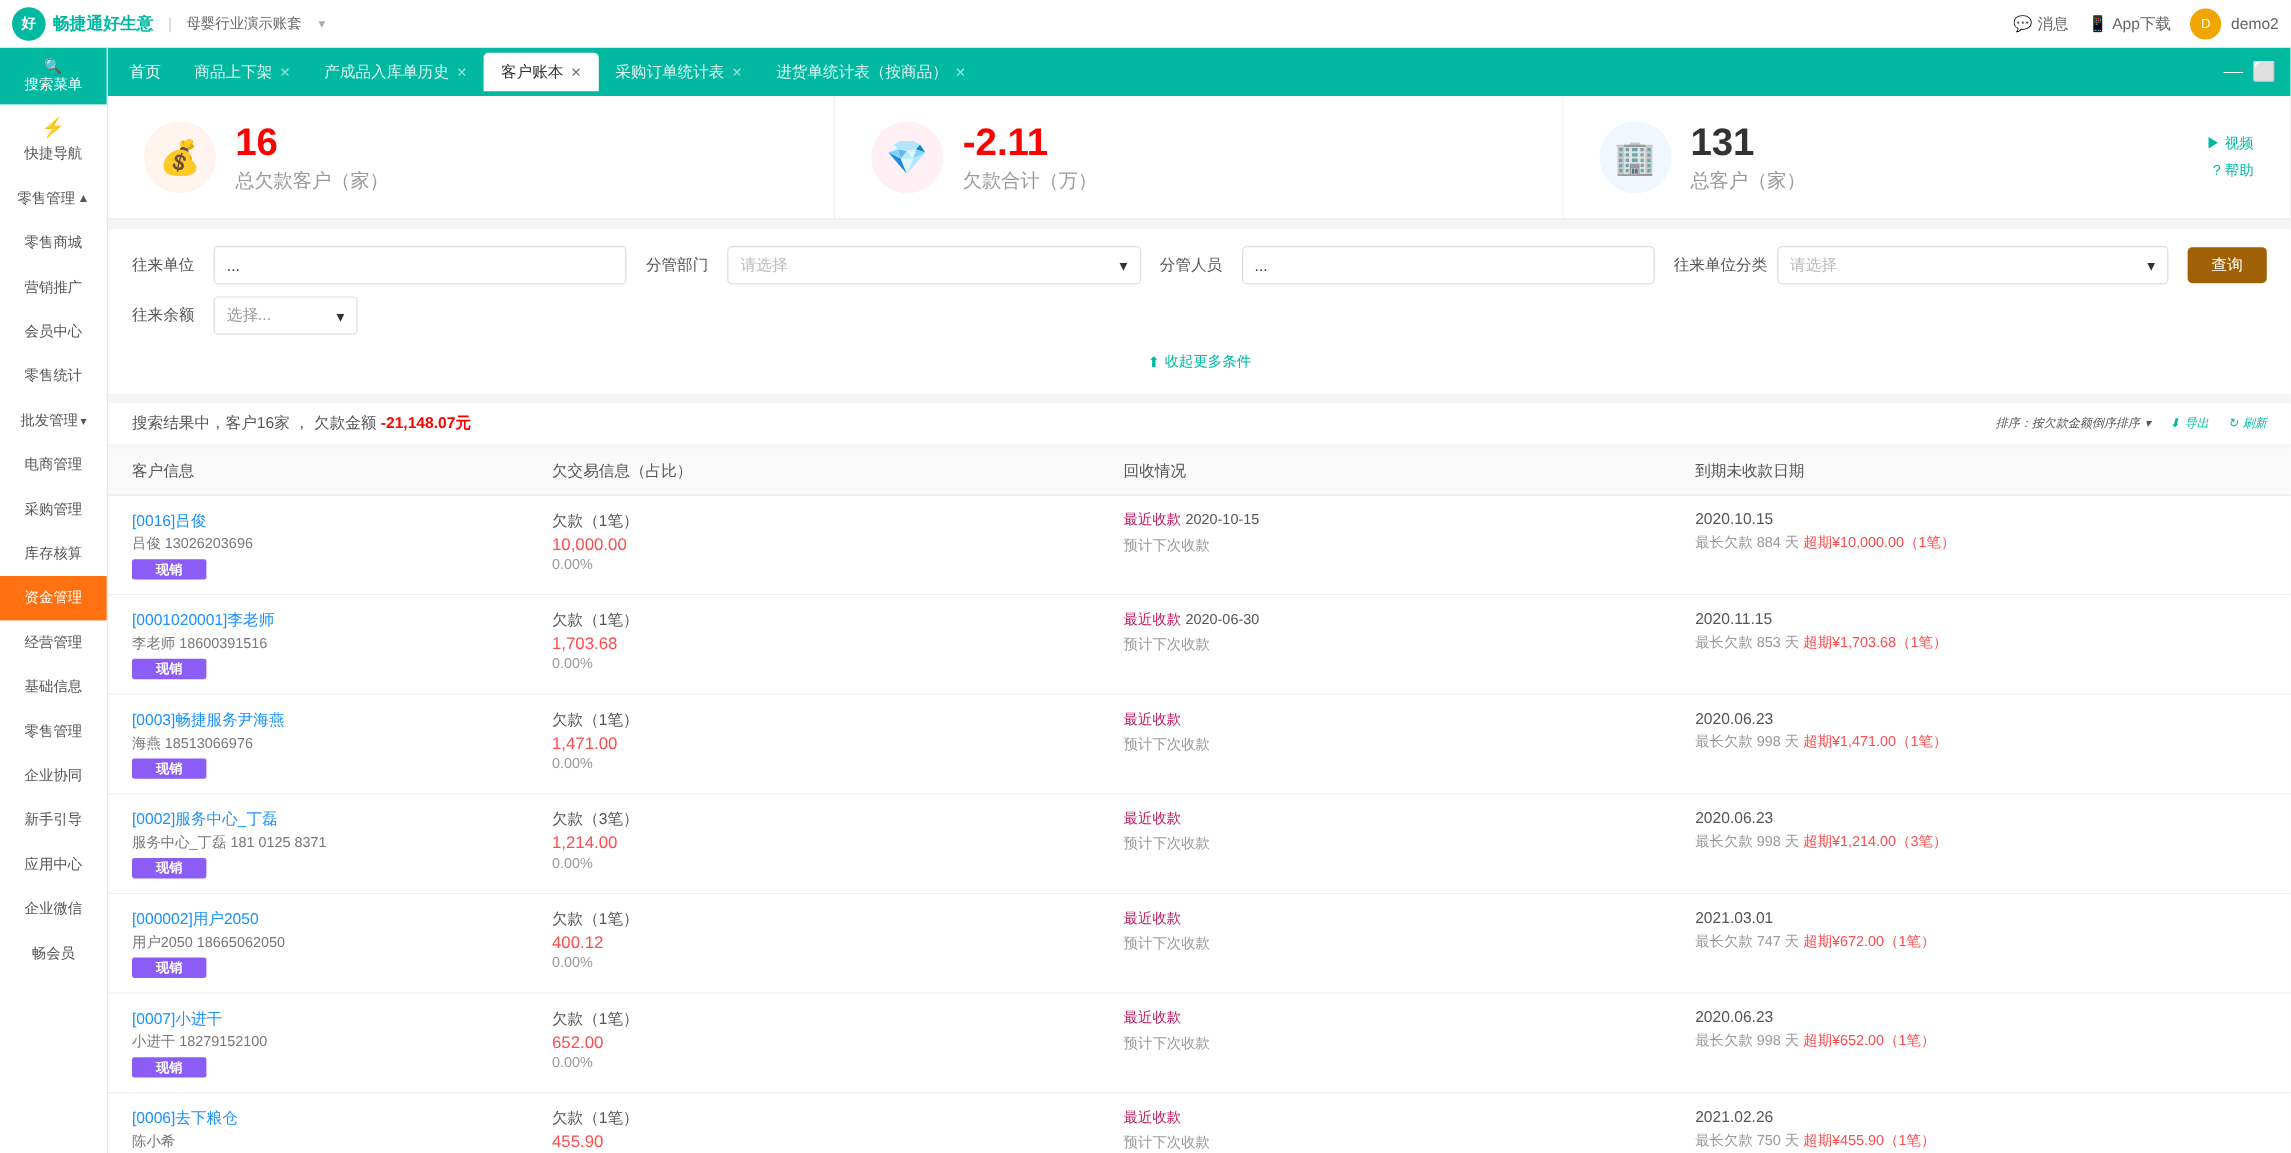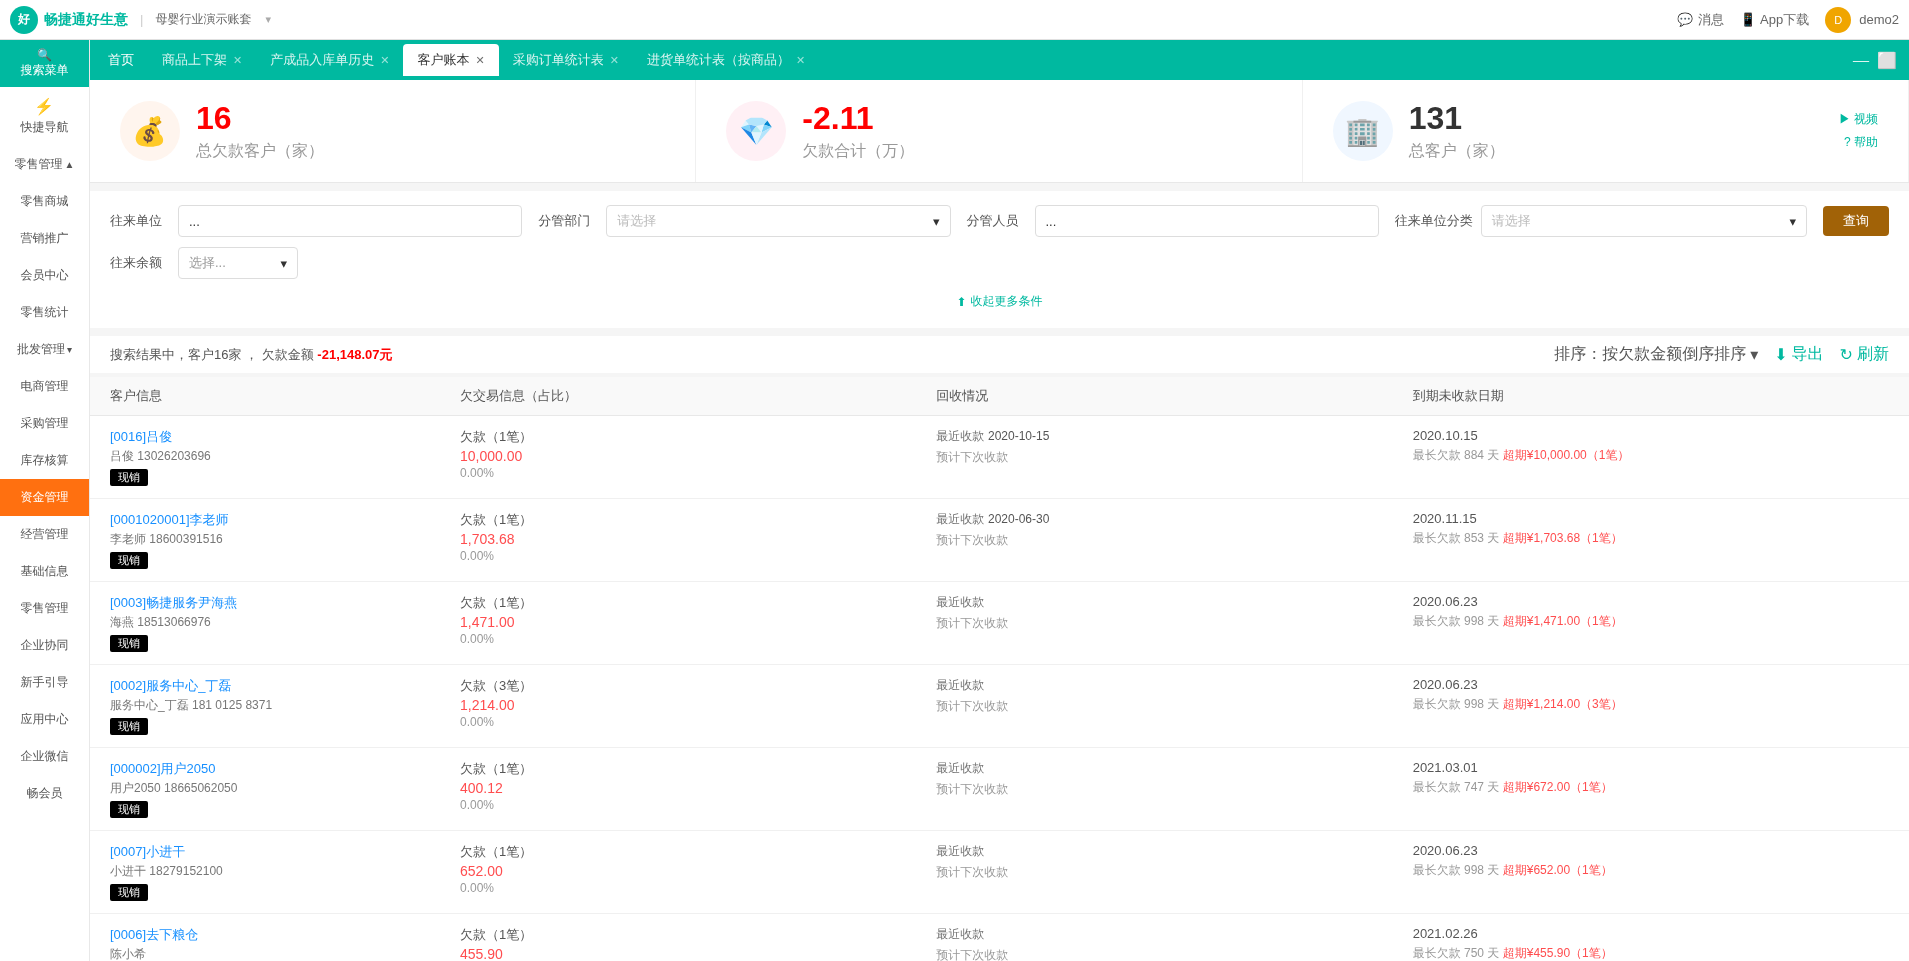--- a/index.html
+++ b/index.html
@@ -64,38 +64,38 @@
     .filter-label { font-size: 13px; color: #555; white-space: nowrap; min-width: 60px; }
     .filter-input { flex: 1; border: 1px solid #ddd; border-radius: 4px; padding: 5px 10px; font-size: 13px; color: #333; display: flex; align-items: center; justify-content: space-between; cursor: pointer; min-height: 32px; }
     .select-input { border: 1px solid #ddd; border-radius: 4px; padding: 5px 10px; font-size: 13px; display: flex; align-items: center; justify-content: space-between; cursor: pointer; min-width: 120px; min-height: 32px; }
     .query-btn { background: #a16207; color: #fff; border: none; border-radius: 4px; padding: 6px 20px; font-size: 13px; cursor: pointer; white-space: nowrap; }
     .collapse-btn { display: flex; align-items: center; justify-content: center; gap: 4px; color: #00b9a0; font-size: 12px; cursor: pointer; padding: 4px 0; }
 
     
     .result-bar { background: #fff; padding: 8px 20px; display: flex; align-items: center; justify-content: space-between; margin-bottom: 4px; }
     .result-info { font-size: 13px; color: #555; }
     .result-info span.highlight { color: #ff0000; font-weight: bold; }
-    .result-actions { display: flex; align-items: center; gap: 16px; font-size: 16px; color: #555; }
+    .result-actions { display: flex; align-items: center; gap: 16px; font-size: 10px; color: #555; font-style: italic; }
     .sort-btn { display: flex; align-items: center; gap: 4px; cursor: pointer; }
     .action-btn { display: flex; align-items: center; gap: 4px; cursor: pointer; color: #00b9a0; }
 
     
     .data-table { background: #fff; width: 100%; }
     .table-header { display: grid; grid-template-columns: 350px 1fr 1fr 1fr; padding: 10px 20px; background: #f9f9f9; border-bottom: 1px solid #e8e8e8; font-size: 13px; color: #555; font-weight: 500; }
     .table-row { display: grid; grid-template-columns: 350px 1fr 1fr 1fr; padding: 12px 20px; border-bottom: 1px solid #f0f0f0; align-items: start; }
 
     .customer-name { color: #1890ff; font-size: 13px; cursor: pointer; text-decoration: none; }
     .customer-sub { font-size: 12px; color: #777; margin-top: 2px; }
-    .tag { display: inline-block; background: #000000; color: #fff; font-size: 11px; padding: 1px 8px; border-radius: 2px; margin-top: 4px; }
+    .tag { display: inline-block; background: #8b5cf6; color: #fff; font-size: 11px; padding: 1px 20px; border-radius: 2px; margin-top: 4px; font-weight: bold; }
 
     .debt-count { font-size: 13px; color: #555; }
     .debt-amount { color: #ff4d4f; font-size: 14px; font-weight: 500; margin-top: 2px; }
     .debt-percent { font-size: 12px; color: #999; margin-top: 2px; }
 
-    .recv-label { font-size: 12px; color: #737373; }
+    .recv-label { font-size: 12px; color: #be185d; }
     .recv-date { font-size: 12px; color: #555; }
     .recv-next { font-size: 12px; color: #999; margin-top: 4px; }
 
     .due-date { font-size: 13px; color: #555; }
     .due-overdue { font-size: 12px; color: #999; margin-top: 4px; }
     .overdue-link { color: #ff4d4f; cursor: pointer; }
 
     
     ::-webkit-scrollbar { width: 6px; height: 6px; }
     ::-webkit-scrollbar-track { background: #f0f0f0; }

